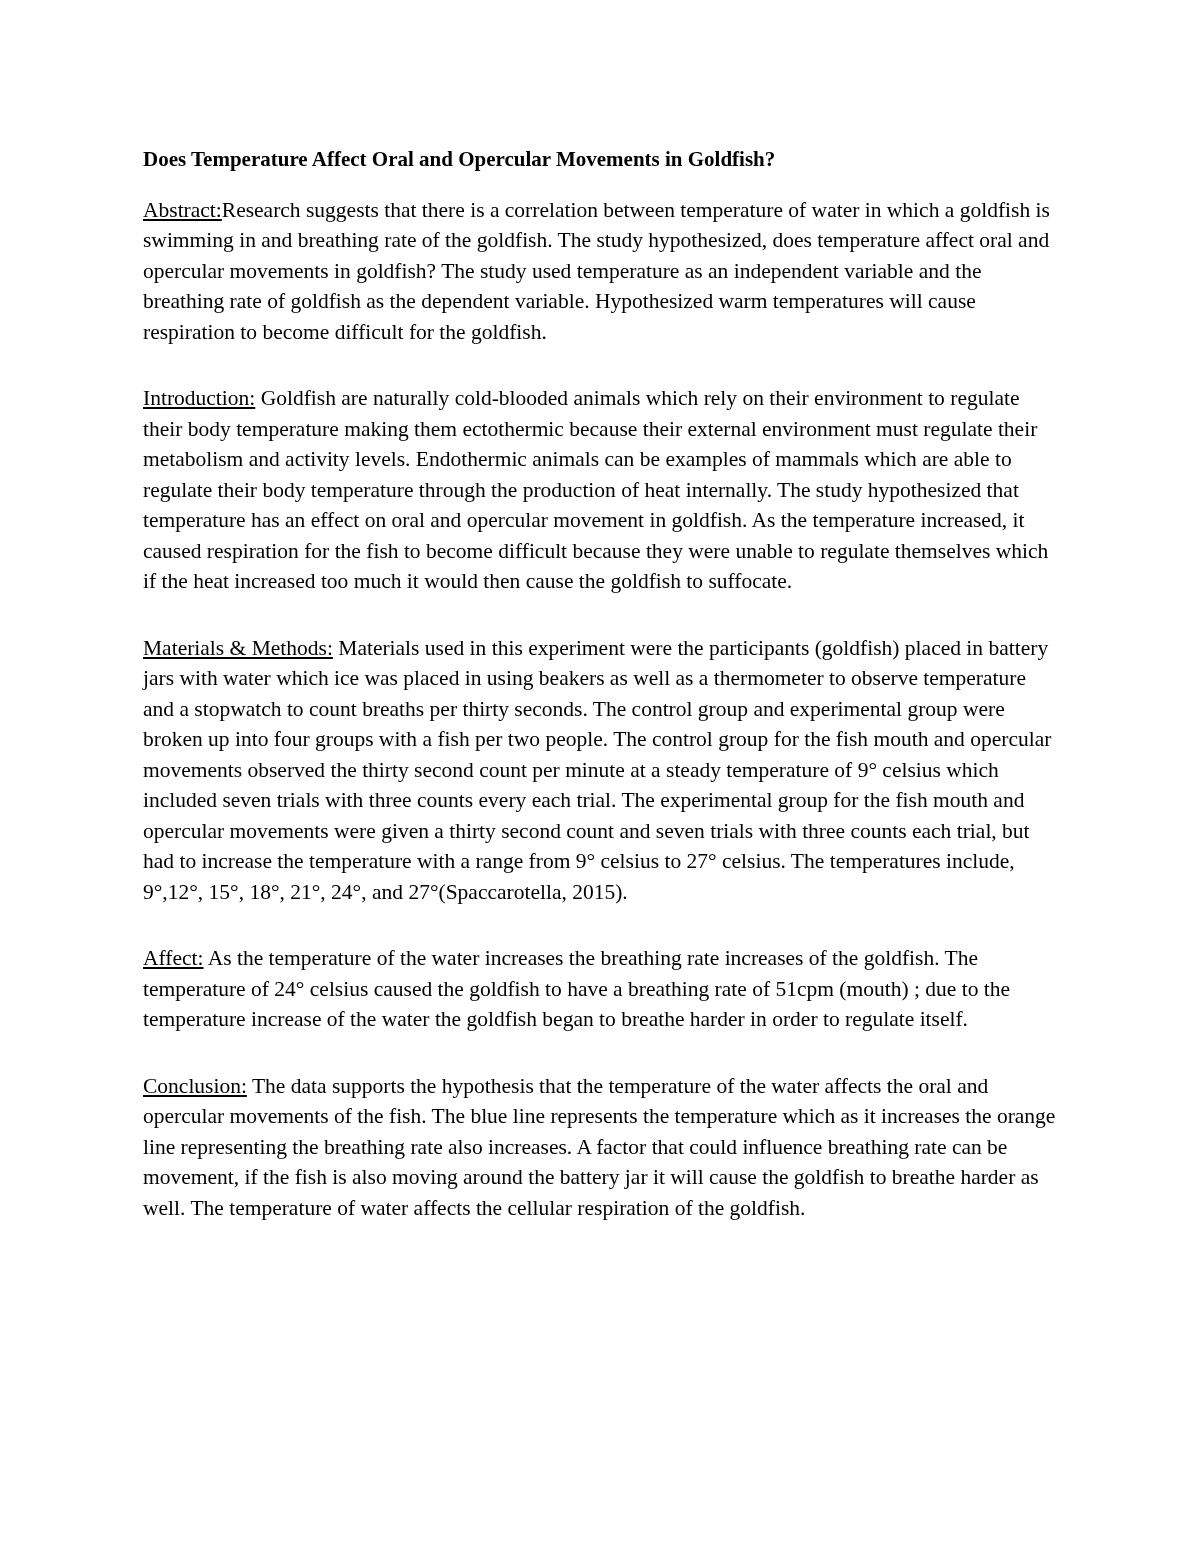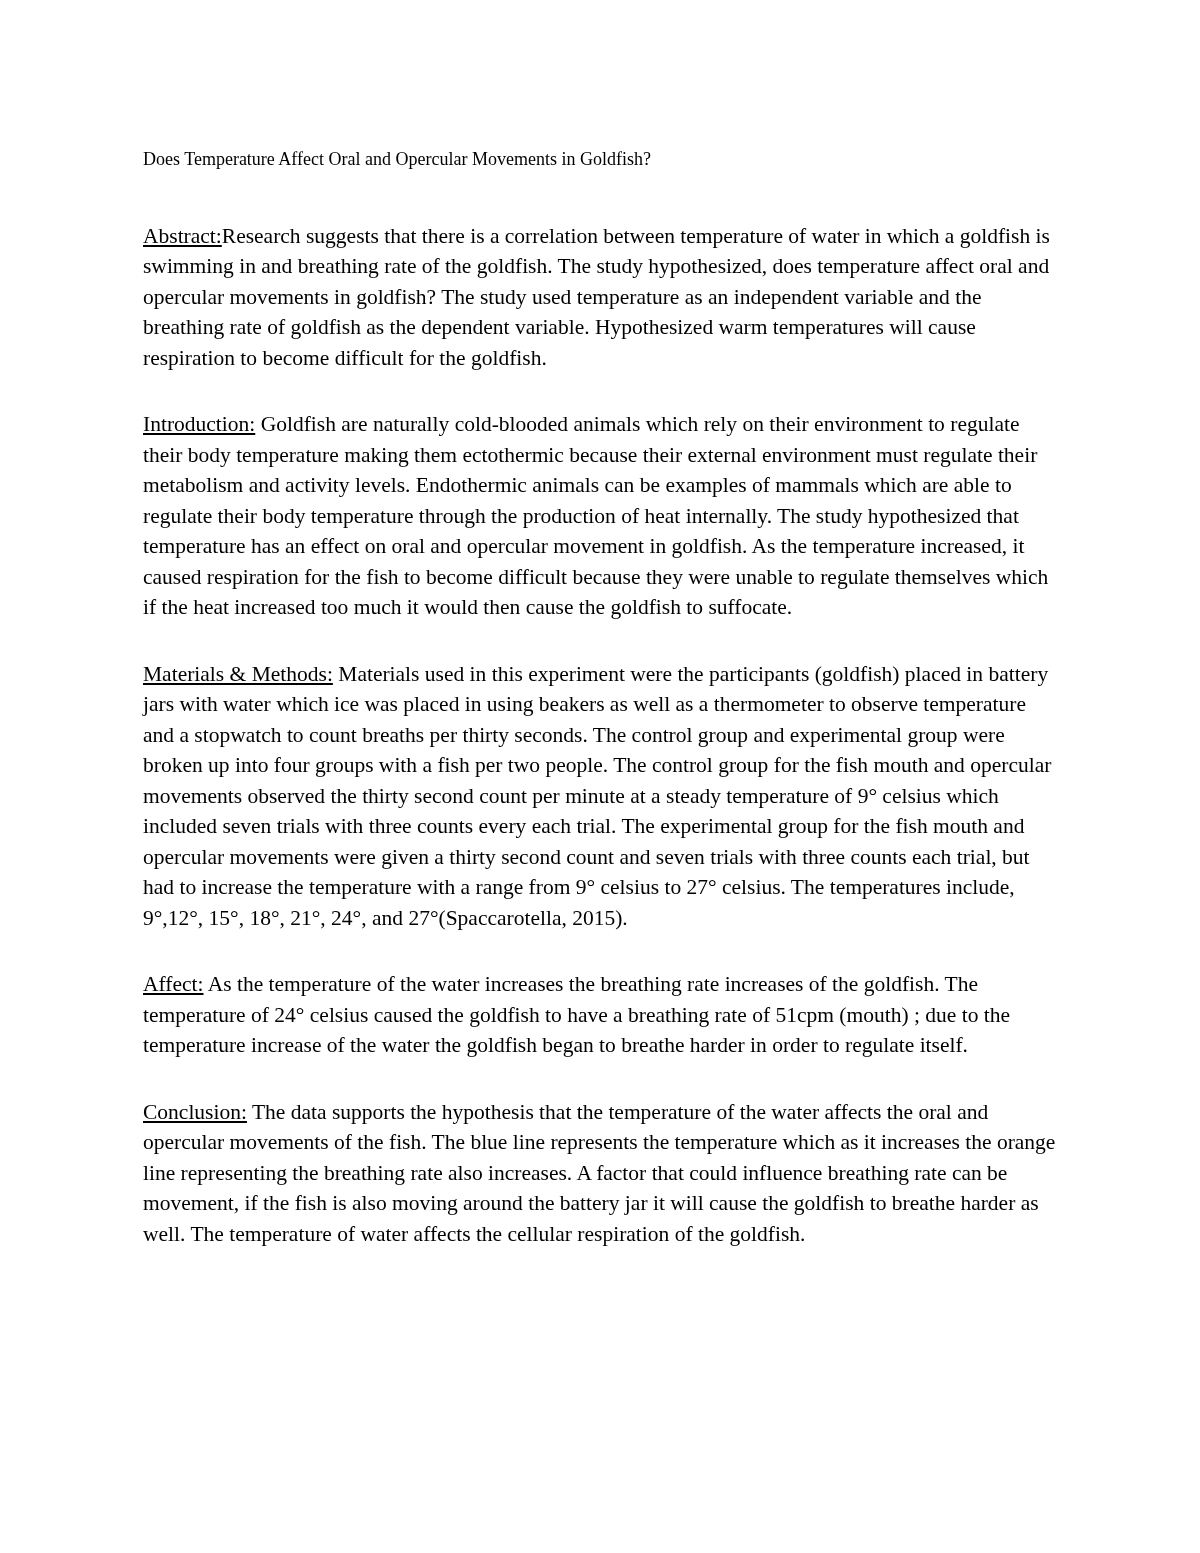--- a/index.html
+++ b/index.html
@@ -14,24 +14,24 @@
     font-family: "Liberation Serif", "DejaVu Serif", serif;
   }
   .page {
     box-sizing: border-box;
     width: 1200px;
     height: 1553px;
     padding: 144px 140px 0 143px;
     background: #ffffff;
   }
   .doc-title {
-    font-size: 18px;
+    font-size: 21px;
     line-height: 30.5px;
-    font-weight: normal;
-    margin: 0 0 46px 0;
+    font-weight: bold;
+    margin: 0 0 20px 0;
   }
   .para {
     font-size: 21.5px;
     line-height: 30.5px;
     margin: 16px 0 36px 0;
     text-align: left;
   }
   .section-label {
     text-decoration: underline;
   }

